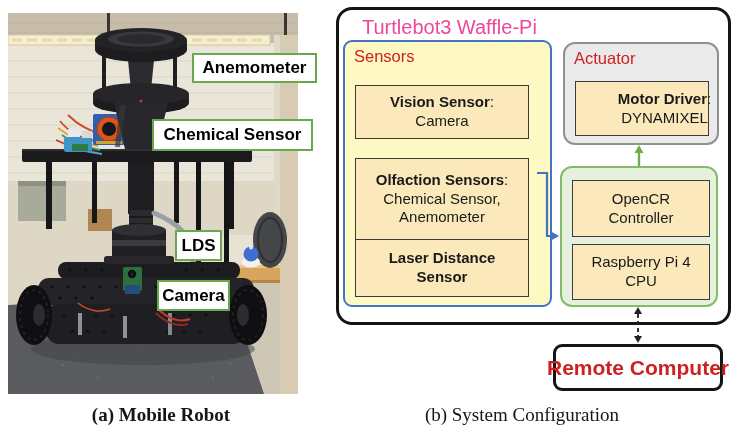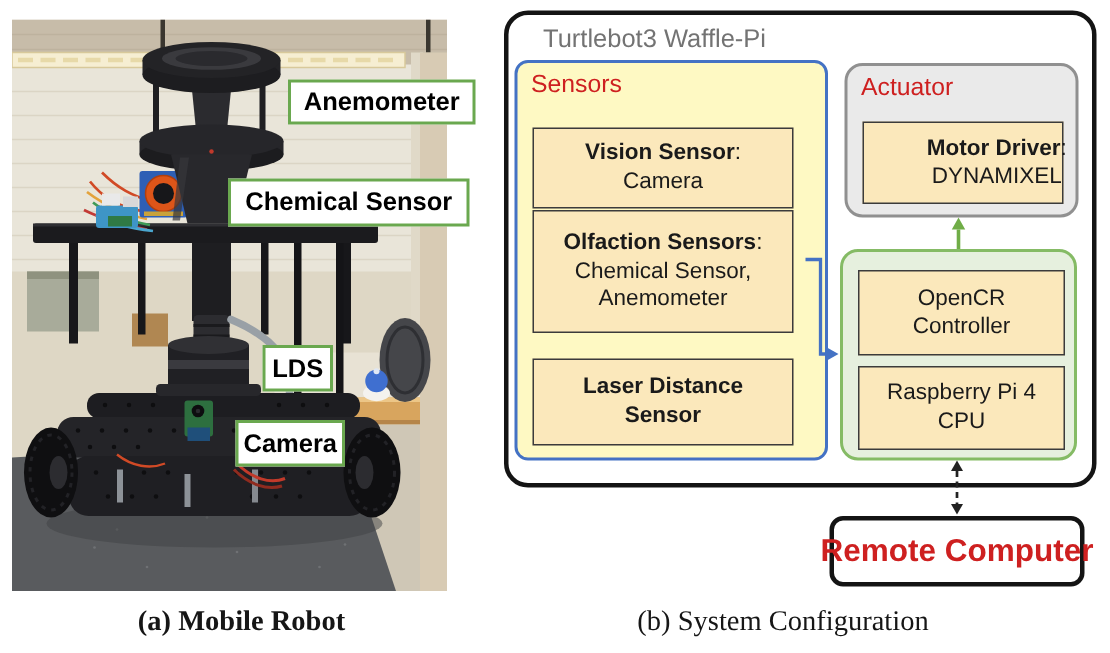--- a/index.html
+++ b/index.html
@@ -26,38 +26,38 @@
   .caption{
     position:absolute;transform:translateX(-50%);white-space:nowrap;
     font-family:"Liberation Serif",serif;font-size:19px;color:#161616;
   }
   .cap-a{left:161px;top:404px;font-weight:bold;}
   .cap-b{left:522px;top:404px;}
 
   
   .outer-box{left:336px;top:7px;width:395px;height:318px;background:#fff;
     border:3px solid #141414;border-radius:16px;}
-  .dg-title{left:362px;top:16px;font-size:17px;color:#737373;}
+  .dg-title{left:362px;top:16px;font-size:20px;color:#ec4899;}
   .group-label{position:absolute;left:9px;top:5px;font-size:16.5px;color:#ce2020;}
 
   .sensors-box{left:343px;top:40px;width:209px;height:267px;background:#fef9c3;
     border:2px solid #4472c4;border-radius:9px;}
   .actuator-box{left:563px;top:42px;width:156px;height:103px;background:#eaeaea;
     border:2px solid #909090;border-radius:12px;}
   .green-box{left:560px;top:166px;width:158px;height:141px;background:#e6f0de;
     border:2px solid #85bb65;border-radius:12px;}
 
   .ybox{
     position:absolute;box-sizing:border-box;background:#fbe8bb;border:1.6px solid #3b3b3b;
     display:flex;flex-direction:column;align-items:center;justify-content:center;
     text-align:center;font-size:15px;line-height:1.26;color:#1a1a1a;
   }
   .ybox .line{white-space:nowrap;}
   .vision-box{left:10px;top:43px;width:174px;height:54px;}
-  .olfaction-box{left:10px;top:98px;width:174px;height:82px;text-align:right;}
+  .olfaction-box{left:10px;top:116px;width:174px;height:82px;text-align:right;}
   .laser-box{left:10px;top:197px;width:174px;height:58px;}
   .motor-box{left:10px;top:37px;width:134px;height:55px;padding-left:45px;}
   .opencr-box{left:10px;top:12px;width:138px;height:57px;}
   .raspi-box{left:10px;top:76px;width:138px;height:56px;}
 
   .remote-box{left:553px;top:344px;width:170px;height:47px;background:#fff;
     border:3px solid #141414;border-radius:9px;display:flex;align-items:center;
     justify-content:center;font-size:21px;font-weight:700;color:#ce2020;white-space:nowrap;}
 
   .overlay{position:absolute;left:0;top:0;z-index:6;pointer-events:none;}

